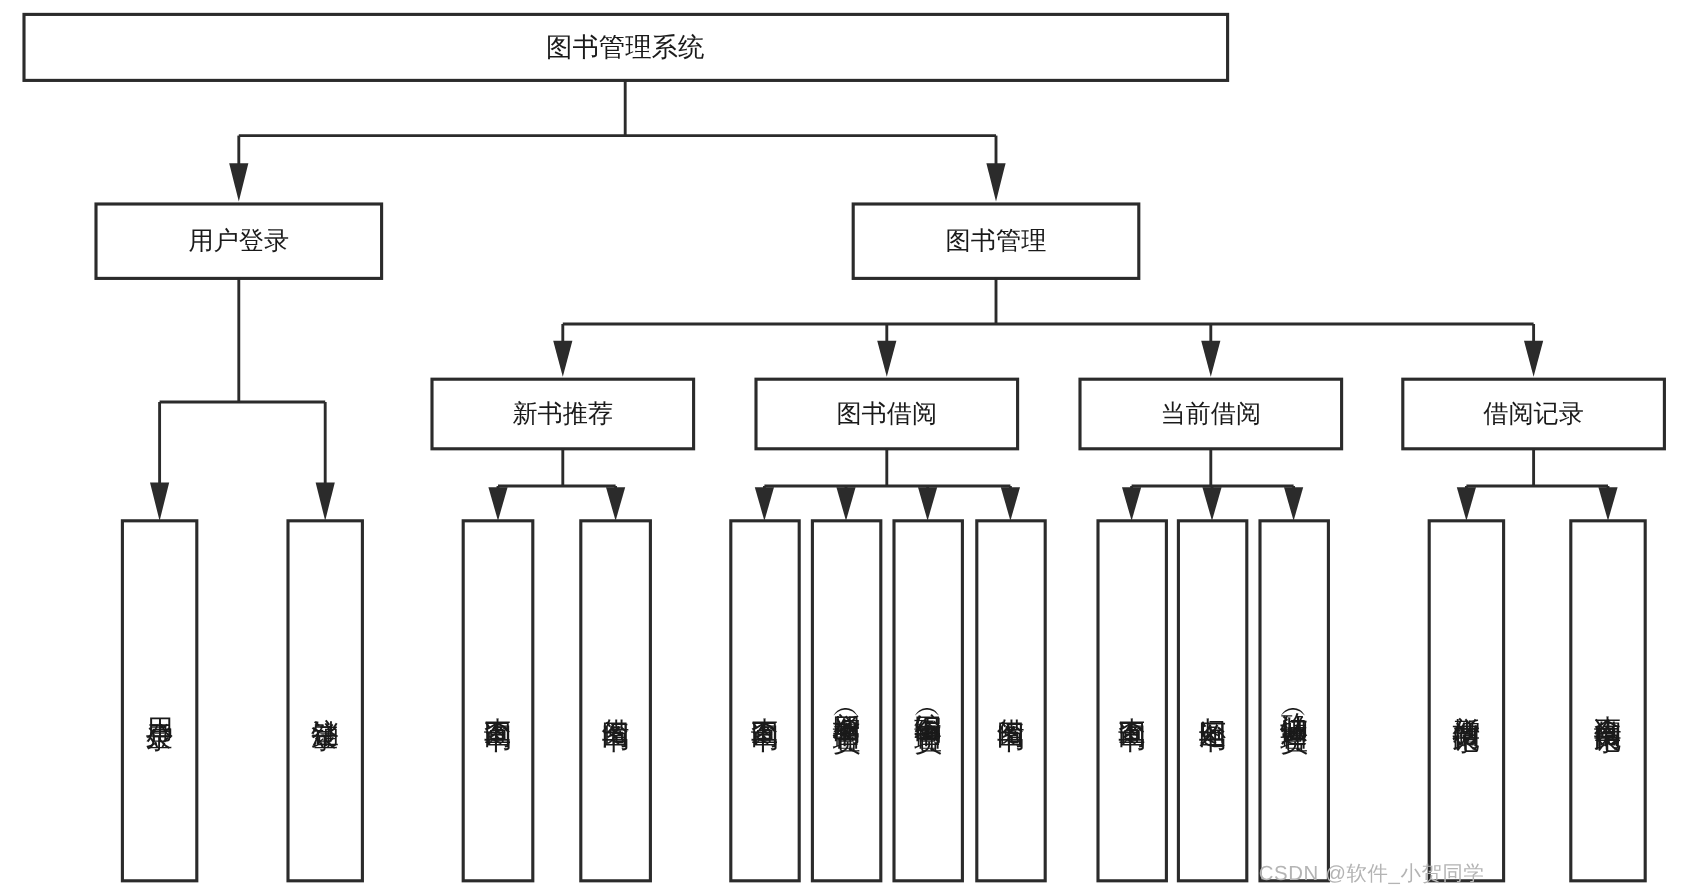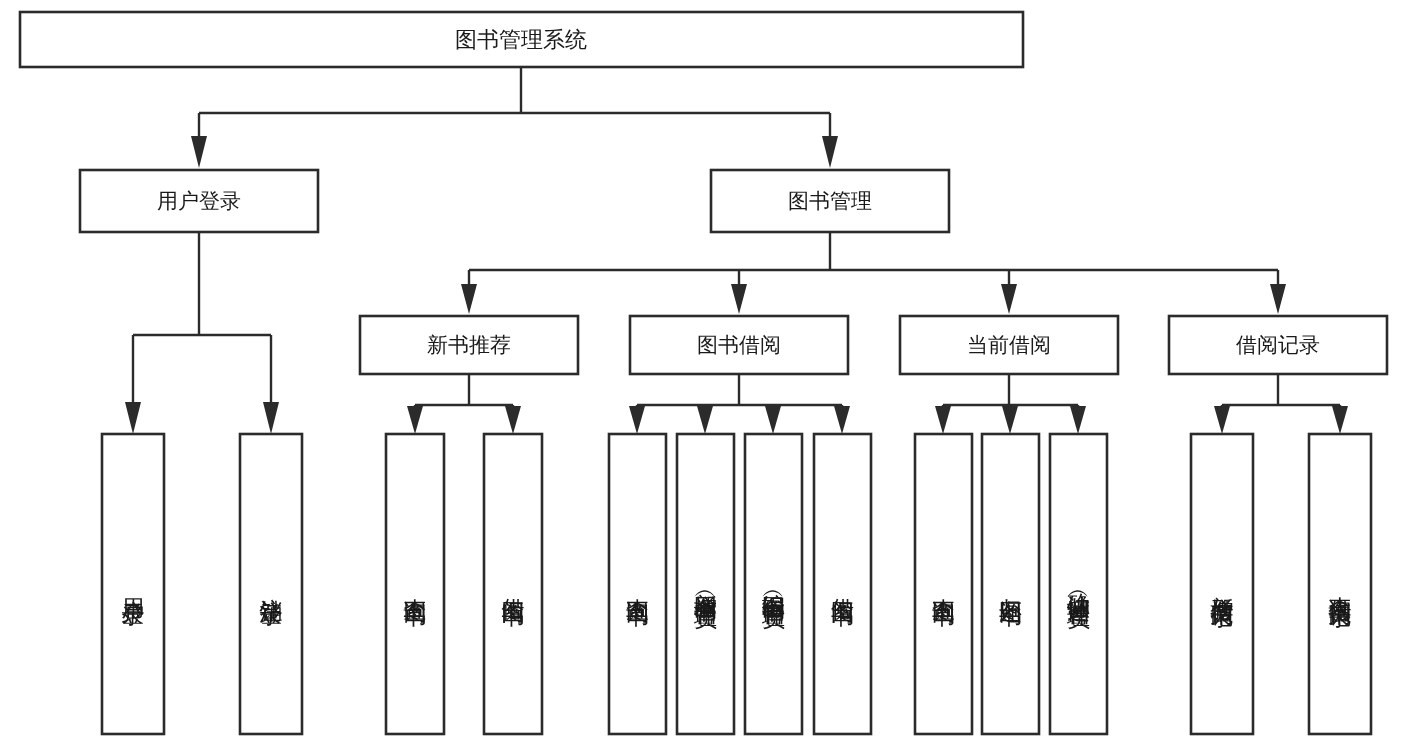--- a/index.html
+++ b/index.html
@@ -243,14 +243,15 @@
     <span class="leaf-label-text">确认归还（管理员）</span>
   </div>
 
   <div class="leaf-label-box" style="left:1191px; top:434px; width:62px; height:300px;">
     <span class="leaf-label-text">新增借阅记录</span>
   </div>
   <div class="leaf-label-box" style="left:1309px; top:434px; width:62px; height:300px;">
     <span class="leaf-label-text">查询借阅记录</span>
   </div>
 
+  <div class="watermark">CSDN @软件_小贺同学</div>
 
 </div>
 
 </body></html>

